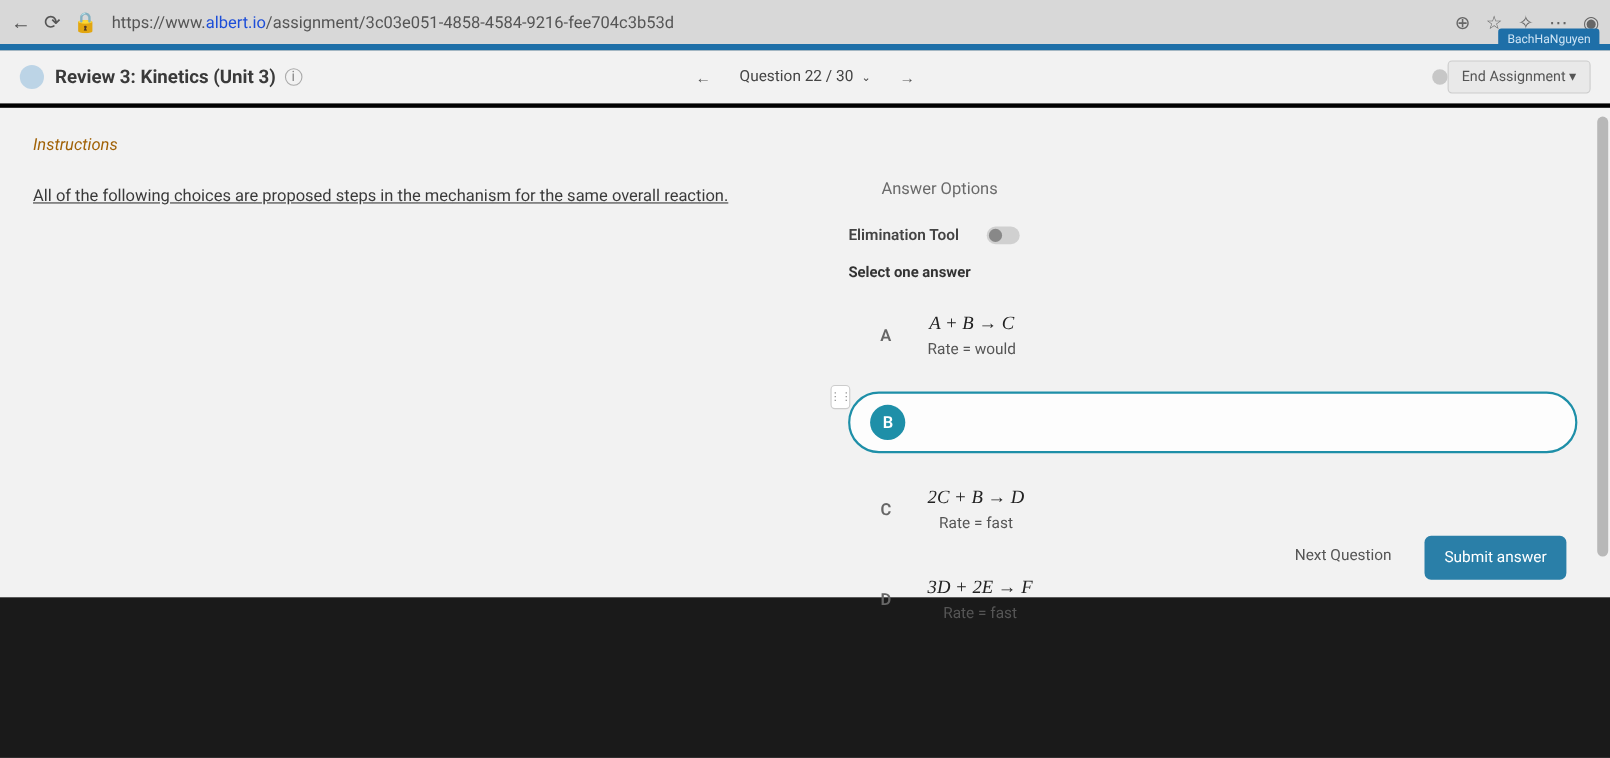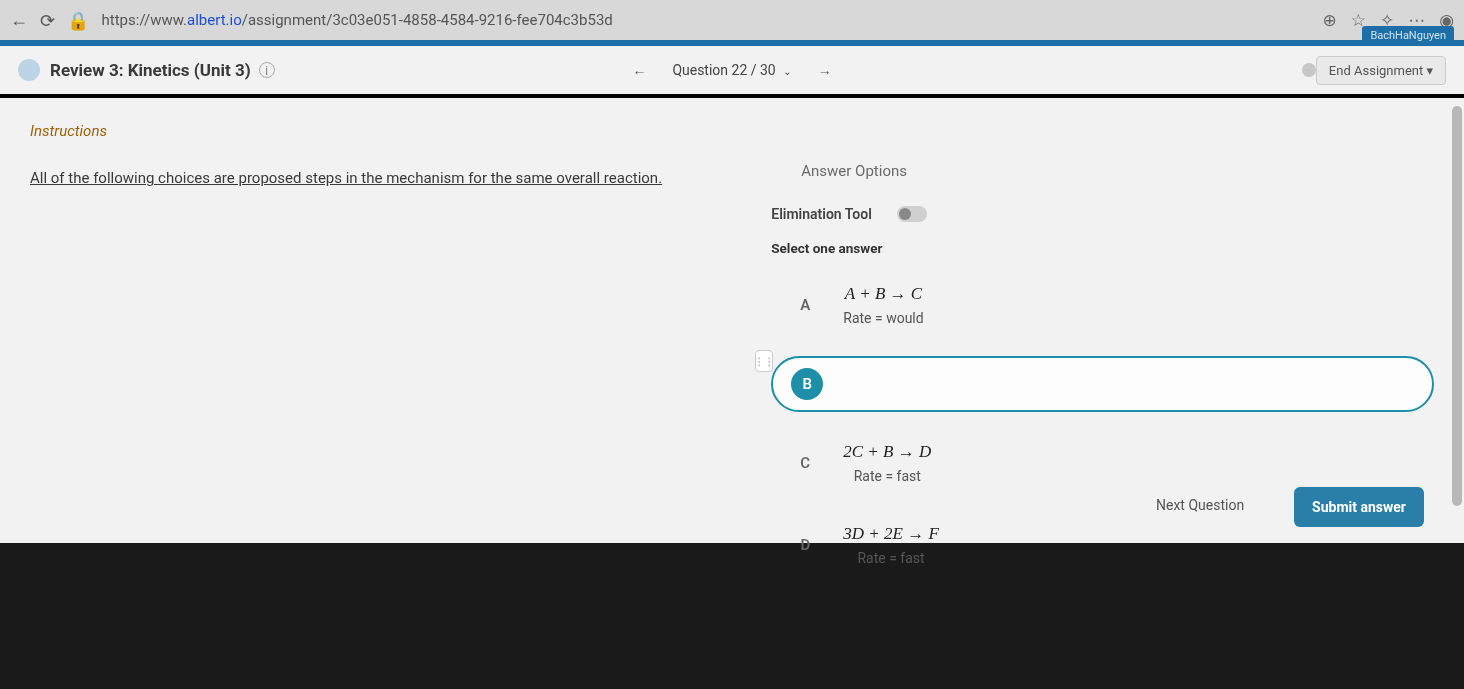--- a/index.html
+++ b/index.html
@@ -53,21 +53,21 @@
   .opt-letter { width:32px; height:32px; border-radius:50%; display:flex; align-items:center; justify-content:center; font-size:15px; font-weight:600; color:#666; flex:0 0 auto;}
   .option.selected .opt-letter { background:#1e8fa8; color:#fff; }
   .opt-body { display:flex; flex-direction:column; gap:6px;align-items:center; }
   .opt-eq { font-family: "Times New Roman", serif; font-size:17px; font-style:italic; color:#222;}
   .opt-rate { font-size:14px; color:#555; }
 
   .drag-handle { position:absolute; left:-6px; top:252px; width:18px; height:22px; border:1px solid #ccc; border-radius:4px; background:#fff; display:flex; align-items:center; justify-content:center; font-size:10px; color:#888; cursor:grab;}
 
   .footer-btns { position:absolute; right:40px; bottom:16px; display:flex; gap:16px; }
   .next-q { font-size:14px; color:#555; cursor:pointer; padding:10px 14px; }
-  .submit { background:#2a7fa8; color:#fff; font-size:14px; font-weight:700; padding:12px 18px; border-radius:6px; cursor:pointer; border:none;margin-left:20px;}
+  .submit { background:#2a7fa8; color:#fff; font-size:14px; font-weight:400; padding:12px 18px; border-radius:6px; cursor:pointer; border:none;}
 
   .scroll-track { position:absolute; right:2px; top:8px; width:10px; height:430px; background:transparent;}
   .scroll-thumb { width:10px; height:400px; background:#b8b8b8; border-radius:5px; }
 </style>
 </head>
 <body>
 
 <div class="browser-bar">
   <span class="bb-btn">←</span>
   <span class="bb-btn">⟳</span>

